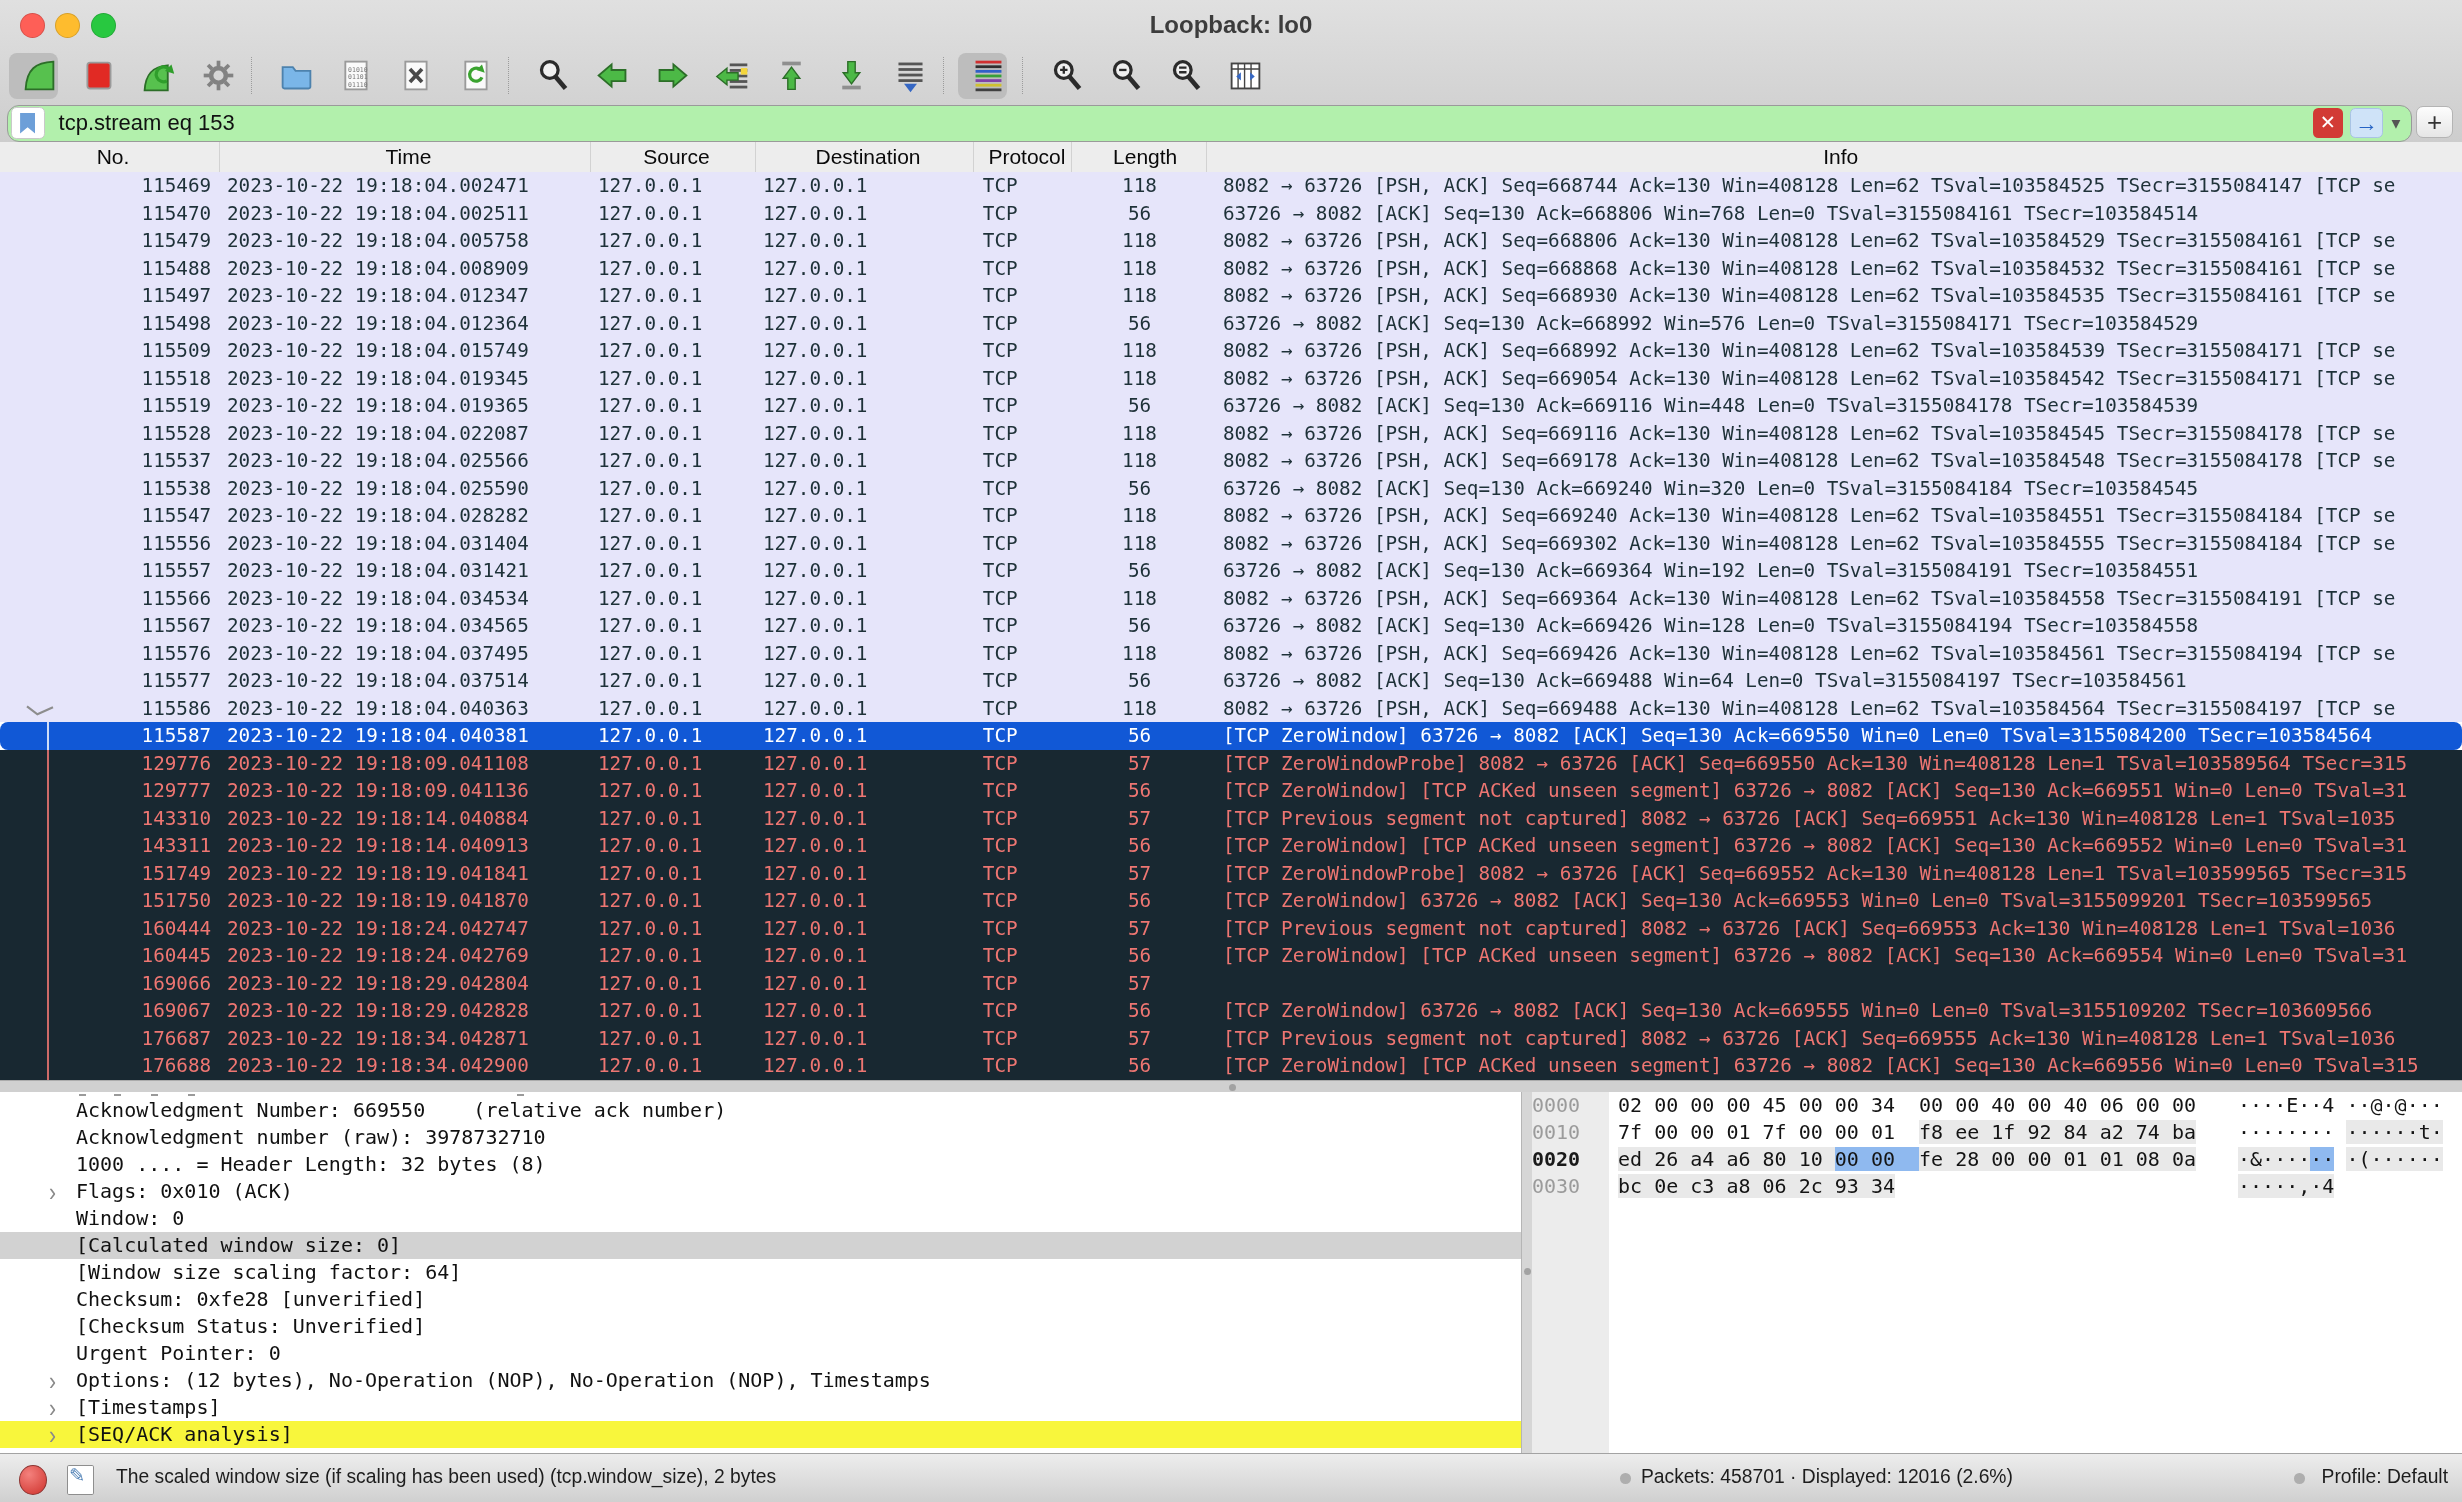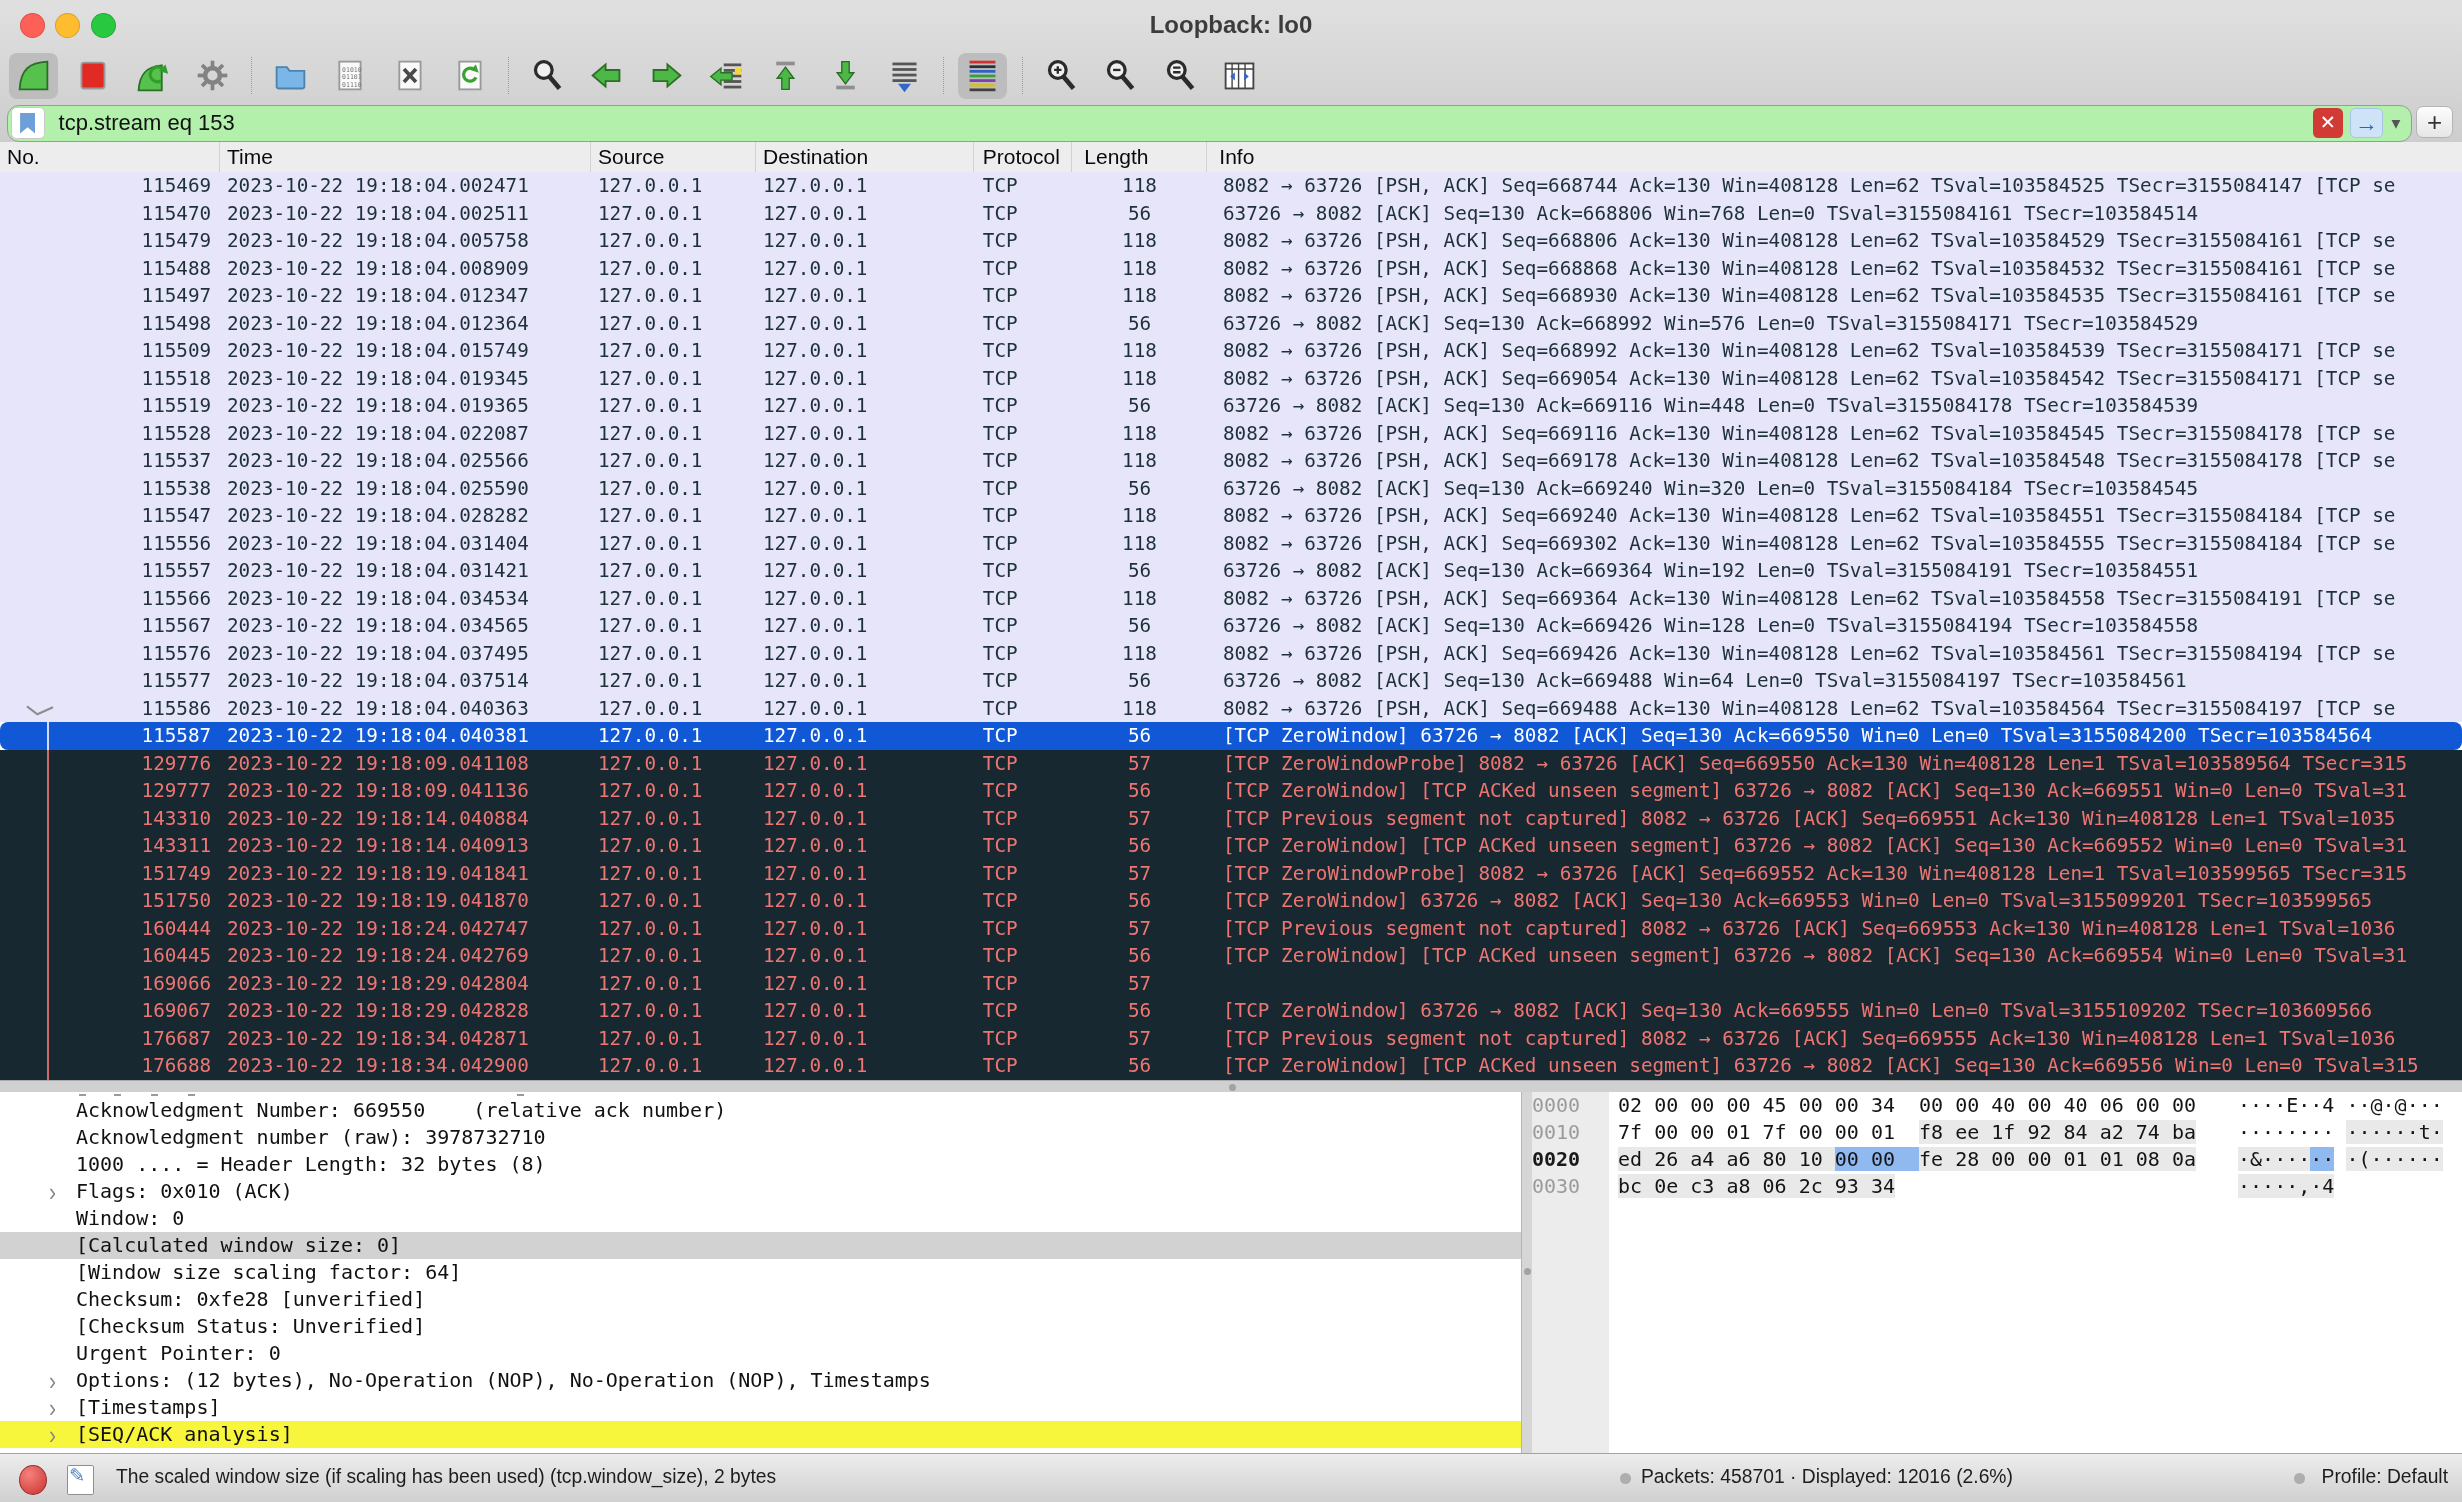--- a/index.html
+++ b/index.html
@@ -13,21 +13,21 @@
   .tl{position:absolute;top:13px;width:23px;height:23px;border-radius:50%;border:0.9px solid rgba(0,0,0,.15);}
   .tl.red{left:20px;background:#fe5f57;}
   .tl.yellow{left:55px;background:#febc2e;}
   .tl.green{left:91px;background:#28c840;}
   .wtitle{position:absolute;left:0;top:11.4px;width:100%;text-align:center;
           font-size:24px;font-weight:bold;color:#3c3c3c;}
 
   
   .toolbar{position:absolute;left:8.8px;top:51px;height:49px;display:flex;align-items:center;gap:10.6px;}
   .tbtn{width:49px;height:46px;border:none;background:transparent;border-radius:8px;
-        display:flex;align-items:center;justify-content:center;padding:0;}
+        display:flex;align-items:center;justify-content:flex-end;padding:0;}
   .tbtn.pressed{background:#bdbdbd;}
   .tbtn svg{width:37px;height:37px;}
   .tsep{width:0;height:37px;border-left:1.8px dotted #9c9c9c;margin:0 3.5px;}
 
   
   .filterbar{position:absolute;left:0;top:102px;width:2462px;height:40px;}
   .ffield{position:absolute;left:7px;top:2.6px;width:2403px;height:35px;background:var(--filter_bg);
           border:0.9px solid #9a9a9a;border-radius:12px;display:flex;align-items:center;}
   .fbook{width:32px;height:30px;background:#fff;border-radius:5.3px;margin-left:2.6px;
          display:flex;align-items:center;justify-content:center;border:0.9px solid #c9c9c9;}
@@ -40,21 +40,21 @@
   .fapply{width:33px;height:30px;border-radius:5.3px;background:#cfe3f8;color:#2563c4;border:0.9px solid #a9c4e4;
           font-size:23px;font-weight:bold;line-height:28px;text-align:center;padding:0;}
   .fcaret{font-size:17.6px;color:#555;background:none;border:none;padding:0 1.8px;}
   .faddbtn{position:absolute;right:8.8px;top:4.4px;width:37px;height:32px;border-radius:7px;
            background:linear-gradient(#fdfdfd,#e6e6e6);border:0.9px solid #b4b4b4;
            font-size:26px;color:#333;line-height:28px;text-align:center;padding:0;}
 
   
   .phead{position:absolute;left:0;top:142px;width:2462px;height:30px;background:#ededed;
          border-bottom:0.9px solid #c2c2c2;display:grid;
-         grid-template-columns:220px 371px 165px 218px 98px 135px 1fr;}
+         grid-template-columns:220px 371px 165px 218px 98px 135px 1fr;text-align:center;}
   .phead span{font-size:21px;color:#0a0a0a;line-height:29px;padding-left:7px;
               border-right:0.9px solid #d2d2d2;overflow:hidden;white-space:pre;}
   .phead span:nth-child(5){padding-left:8.8px;}
   .phead span:nth-child(6){padding-left:12.3px;}
   .phead span:nth-child(7){padding-left:12.3px;border-right:none;}
 
   .rows{position:absolute;left:0;top:172px;width:2462px;height:908px;background:#fff;overflow:hidden;
         font-family:"DejaVu Sans Mono",monospace;font-size:19.3px;}
   .prow{position:relative;height:27.5px;display:grid;
         grid-template-columns:220px 371px 165px 218px 98px 135px 1fr;

